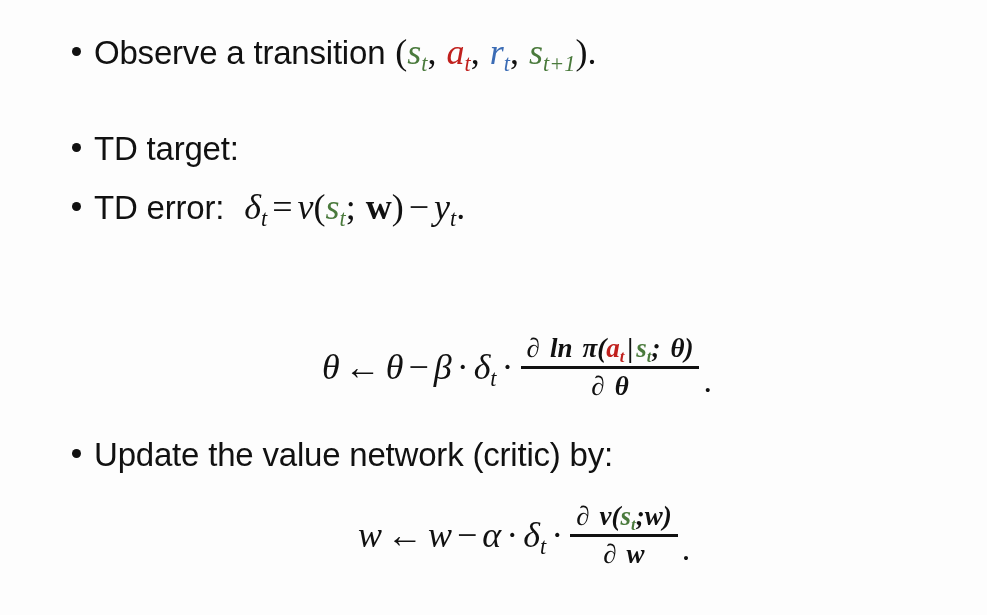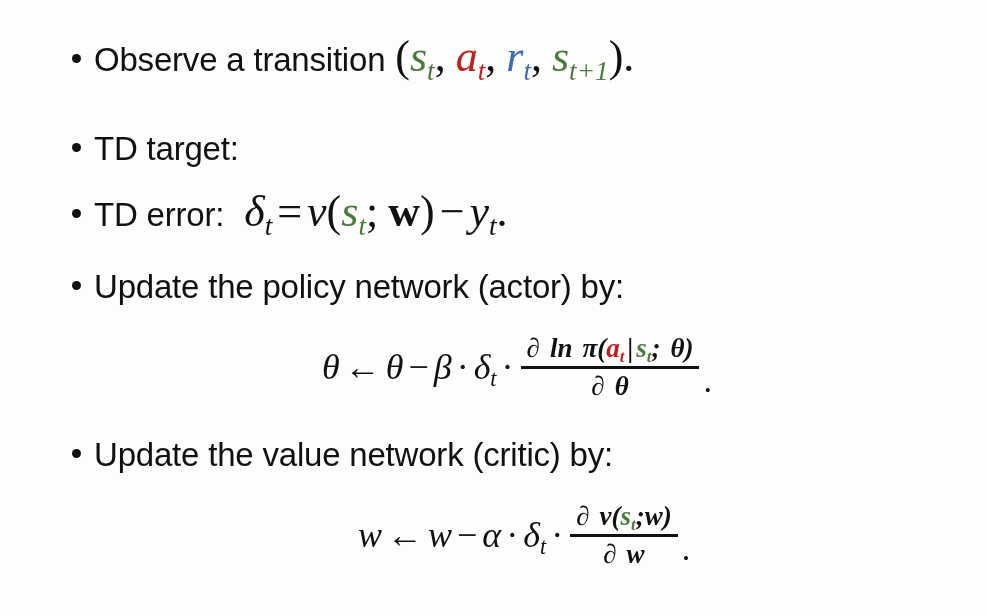--- a/index.html
+++ b/index.html
@@ -44,21 +44,21 @@
     font-family: "Liberation Sans", sans-serif;
     font-size: 33px;
     letter-spacing: -0.2px;
     color: #111111;
   }
 
   
   .math {
     font-family: "Liberation Serif", serif;
     font-style: italic;
-    font-size: 44px;
+    font-size: 36px;
     color: #111111;
     white-space: nowrap;
   }
   .math .up { font-style: normal; }
   .math .bold { font-style: normal; font-weight: bold; }
   .op { font-style: normal; padding: 0 5px; }
   .opn { font-style: normal; padding: 0 3px; }
 
   sub.sb {
     font-size: 0.62em;
@@ -152,24 +152,20 @@
 
   <div class="bullet-line" id="line3">
     <span class="bullet-dot"></span>
     <span class="btext">TD error:</span>
     <span class="gap-md"></span>
     <span class="math">
       <span>δ</span><sub class="sb">t</sub><span class="op">=</span><span>v</span><span class="up">(</span><span class="c-green">s</span><sub class="sb c-green">t</sub><span class="up">;</span><span class="gap-sm"></span><span class="bold">w</span><span class="up">)</span><span class="op">−</span><span>y</span><sub class="sb">t</sub><span class="up">.</span>
     </span>
   </div>
 
-  <div class="bullet-line" id="line4">
-    <span class="bullet-dot"></span>
-    <span class="btext">Update the policy network (actor) by:</span>
-  </div>
 
   <div class="eq" id="eq1">
     <span class="lead">
       <span class="boldi">θ</span><span class="op">←</span><span class="boldi">θ</span><span class="op">−</span><span>β</span><span class="op">·</span><span>δ</span><sub class="sb">t</sub><span class="op">·</span>
     </span>
     <span class="frac">
       <span class="num">
         <span>∂</span><span class="gap-sm"></span><span class="up">ln</span><span class="gap-sm"></span><span class="boldi">π</span><span class="up">(</span><span class="c-red">a</span><sub class="sb c-red">t</sub><span class="opn">|</span><span class="c-green">s</span><sub class="sb c-green">t</sub><span class="up">;</span><span class="gap-sm"></span><span class="boldi">θ</span><span class="up">)</span>
       </span>
       <span class="bar"></span>

